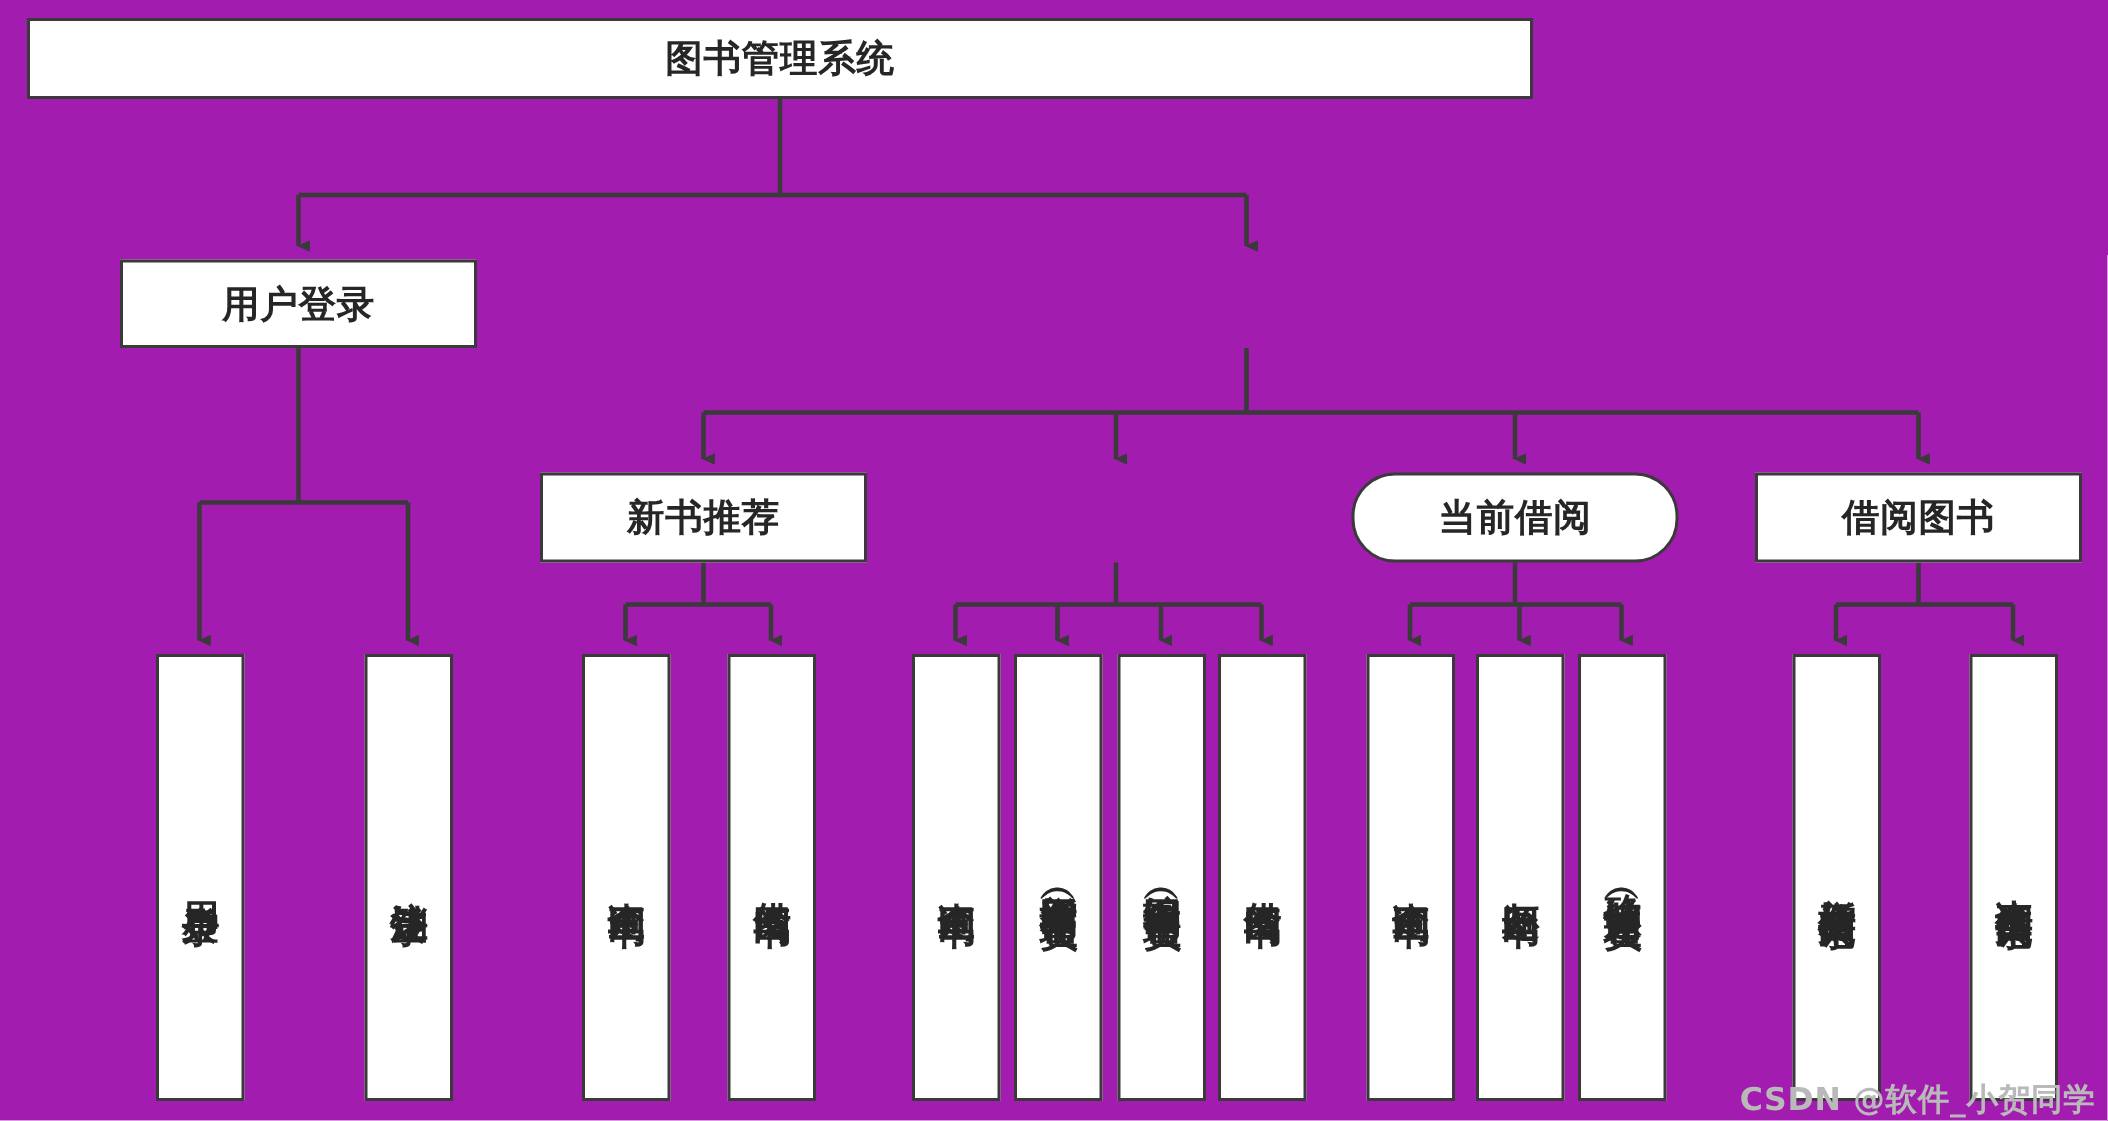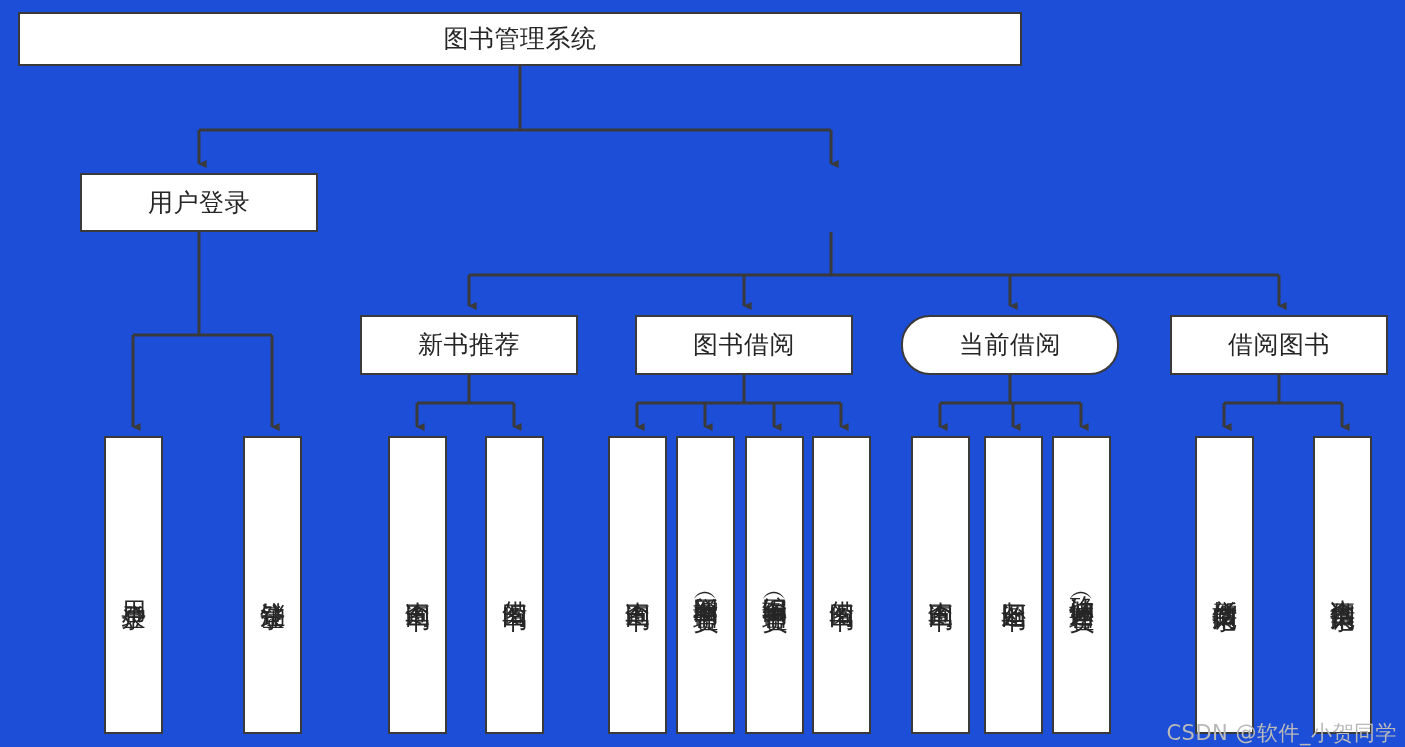--- a/index.html
+++ b/index.html
@@ -7,22 +7,23 @@
     padding: 0;
     background: #ffffff;
   }
   body {
     font-family: "DejaVu Sans", "Liberation Sans", sans-serif;
   }
   #diagram-root {
     position: relative;
     width: 1405px;
     height: 747px;
-    background: #1d4ed8;
+    background: #a21caf;
     overflow: hidden;
+    font-weight: bold;
   }
   #diagram-svg {
     position: absolute;
     left: 0;
     top: 0;
     width: 1405px;
     height: 747px;
   }
   .node-box {
     position: absolute;
@@ -125,23 +126,20 @@
     <span class="node-label">图书管理系统</span>
   </div>
 
   <div class="node-box horiz" style="left:80px; top:173px; width:238px; height:59px;">
     <span class="node-label">用户登录</span>
   </div>
 
   <div class="node-box horiz" style="left:360px; top:315px; width:218px; height:60px;align-items:center;">
     <span class="node-label">新书推荐</span>
   </div>
-  <div class="node-box horiz" style="left:635px; top:315px; width:218px; height:60px;">
-    <span class="node-label">图书借阅</span>
-  </div>
   <div class="node-box horiz" style="left:901px; top:315px; width:218px; height:60px;border-radius:29px;">
     <span class="node-label">当前借阅</span>
   </div>
   <div class="node-box horiz" style="left:1170px; top:315px; width:218px; height:60px;">
     <span class="node-label">借阅图书</span>
   </div>
 
   <div class="node-box vert" style="left:104px; top:436px; width:59px; height:298px;">
     <span class="node-label">用户登录</span>
   </div>

